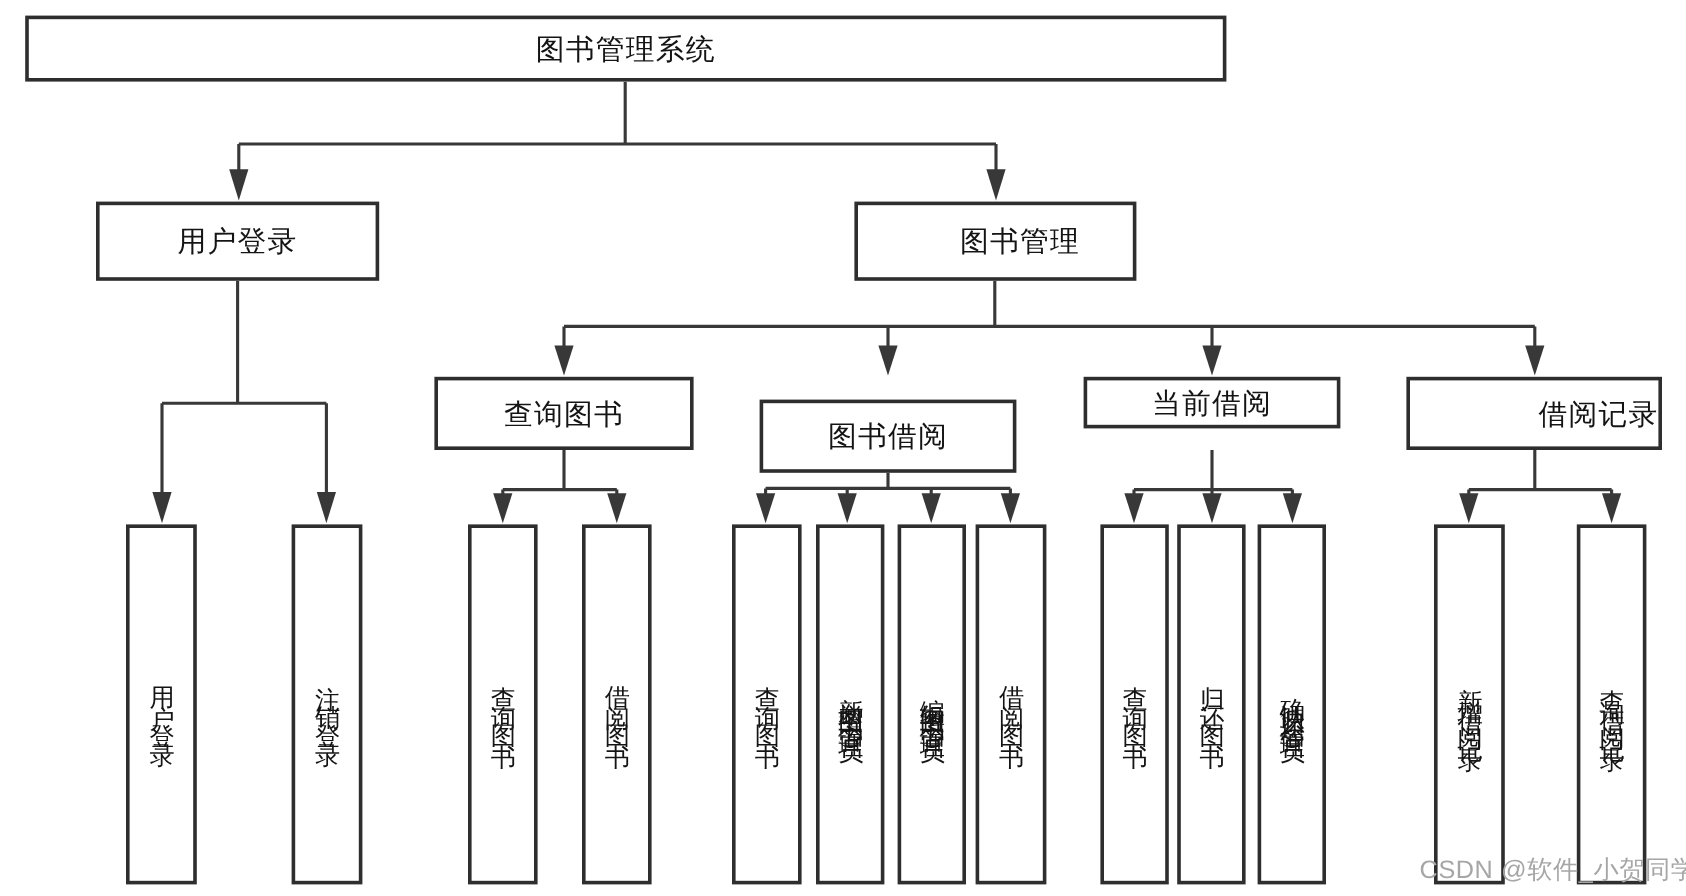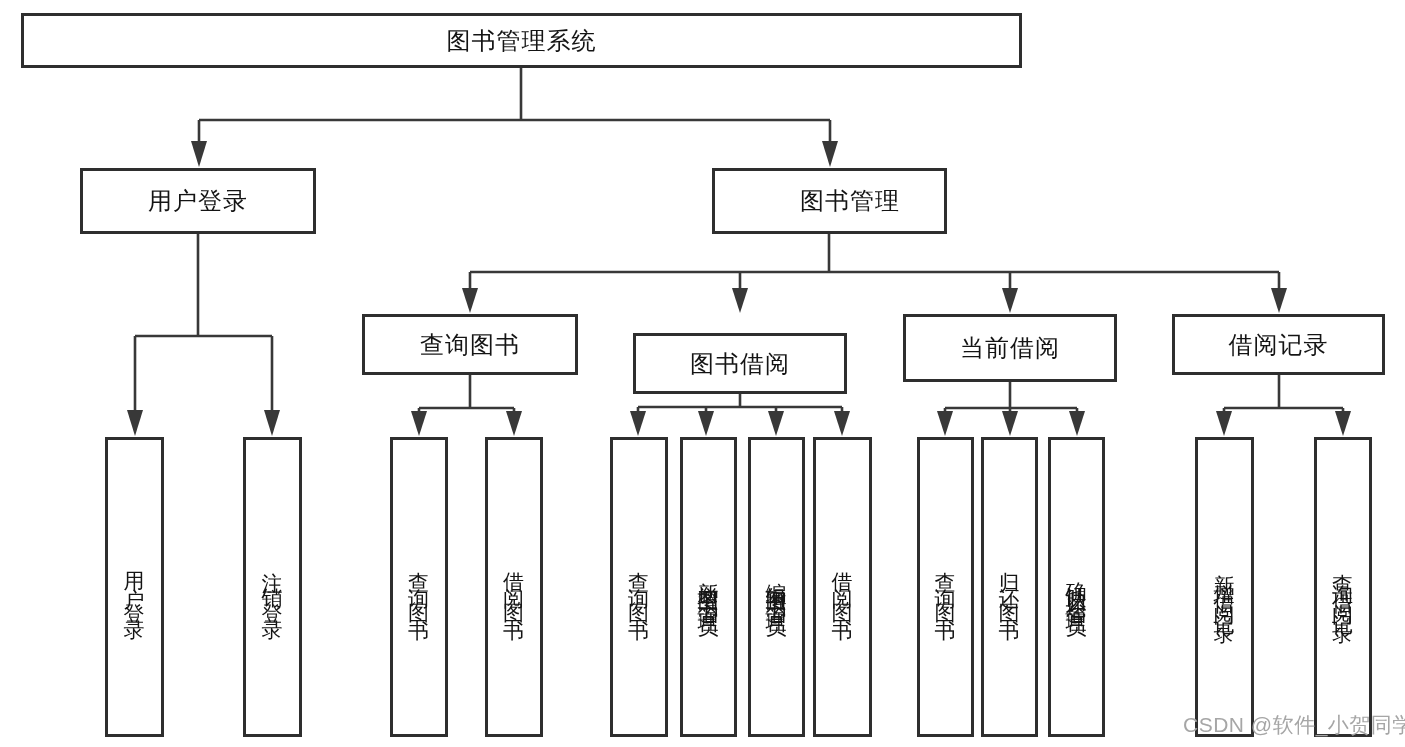--- a/index.html
+++ b/index.html
@@ -110,24 +110,24 @@
   <div class="box" style="left:712px; top:168px; width:235px; height:66px;padding-left:41px;">
     <span class="node-label">图书管理</span>
   </div>
 
   <div class="box" style="left:362px; top:314px; width:216px; height:61px;">
     <span class="node-label">查询图书</span>
   </div>
   <div class="box" style="left:633px; top:314px; width:214px; height:61px;margin-top:19px;">
     <span class="node-label">图书借阅</span>
   </div>
-  <div class="box" style="left:903px; top:314px; width:214px; height:68px;">
+  <div class="box" style="left:903px; top:314px; width:214px; height:43px;">
     <span class="node-label">当前借阅</span>
   </div>
-  <div class="box" style="left:1172px; top:314px; width:213px; height:61px;">
+  <div class="box" style="left:1172px; top:314px; width:213px; height:61px;justify-content:flex-end;">
     <span class="node-label">借阅记录</span>
   </div>
 
   <div class="box leaf" style="left:105px; top:437px; width:59px; height:300px;">
     <span class="leaf-label">用户登录</span>
   </div>
   <div class="box leaf" style="left:243px; top:437px; width:59px; height:300px;">
     <span class="leaf-label">注销登录</span>
   </div>
 

